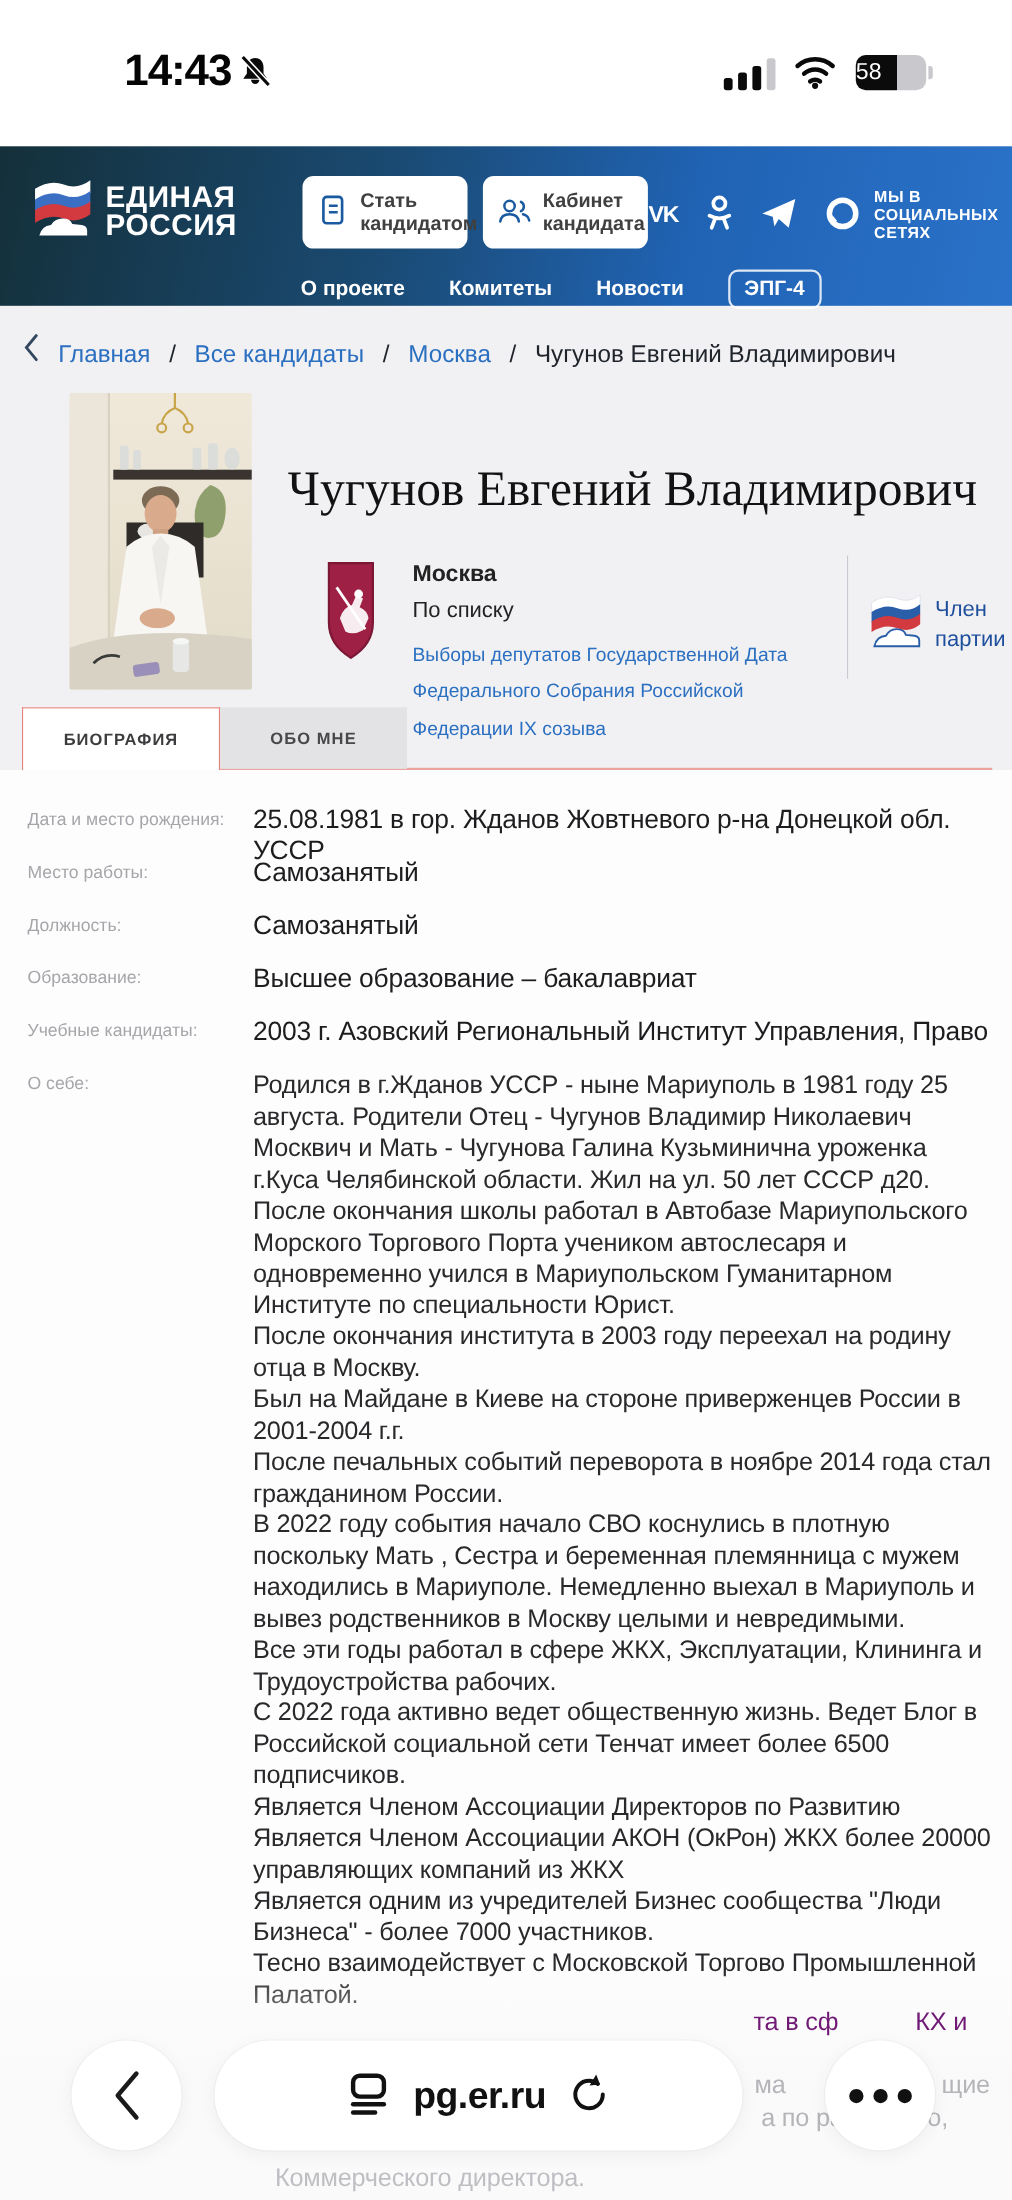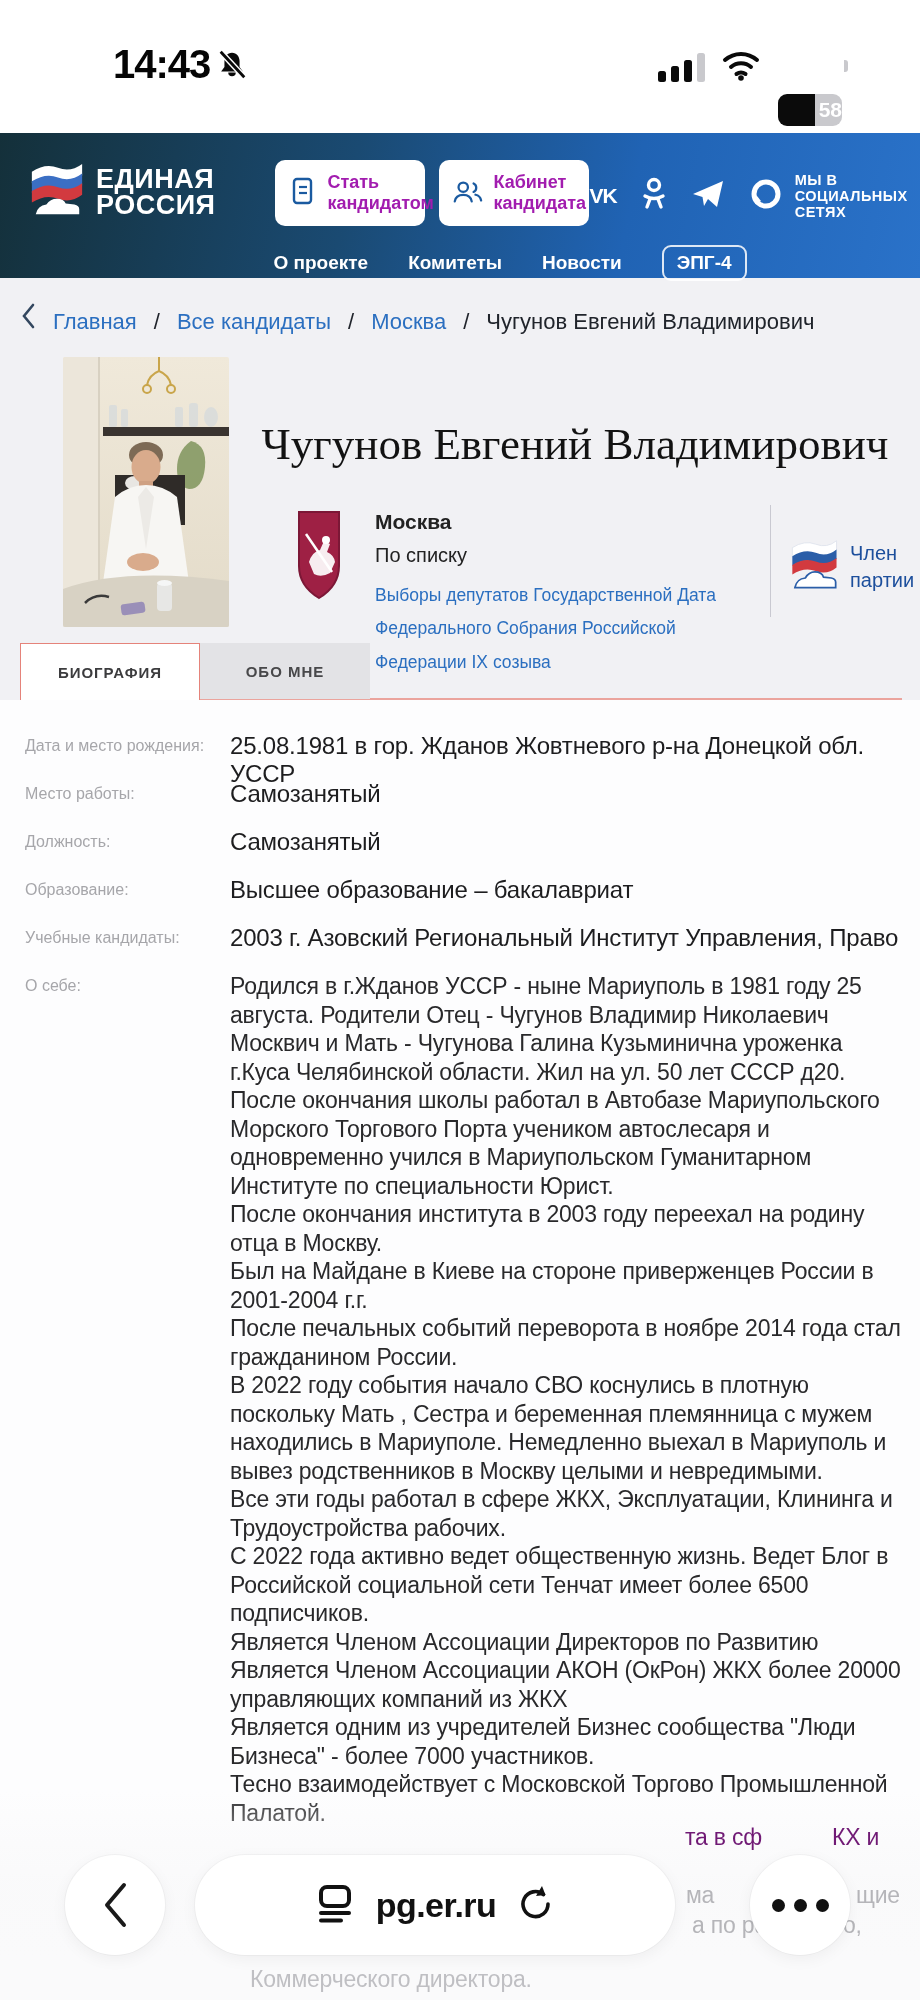--- a/index.html
+++ b/index.html
@@ -10,31 +10,31 @@
               display:flex;align-items:center;}
   .sb-time{position:absolute;left:97px;top:42px;font-size:40px;font-weight:700;color:#050505;letter-spacing:-1px;margin-left:16px;}
   .sb-bell{position:absolute;left:215px;top:48px;}
   .sb-signal{position:absolute;left:658px;top:52px;display:flex;align-items:flex-end;gap:5px;height:30px;}
   .sb-signal i{display:block;width:8px;border-radius:2.5px;background:#0a0a0a;}
   .sb-signal i:nth-child(1){height:11px}.sb-signal i:nth-child(2){height:16px}
   .sb-signal i:nth-child(3){height:22px}.sb-signal i:nth-child(4){height:29px;background:#c9c9cd;}
   .sb-wifi{position:absolute;left:720px;top:48px;}
   .sb-batt{position:absolute;left:778px;top:50px;width:64px;height:32px;border-radius:9px;
            background:linear-gradient(to right,#0b0b0b 0 58%,#c9c9cd 58% 100%);
-           color:#fff;font-size:21px;font-weight:700;text-align:right;line-height:32px;margin-top:44px;}
+           color:#fff;font-size:21px;font-weight:400;text-align:left;line-height:32px;}
   .sb-nub{position:absolute;left:844px;top:60px;width:4px;height:12px;background:#c9c9cd;border-radius:0 3px 3px 0;}
   
   .header{position:absolute;top:133px;left:0;width:920px;height:145px;
           background:linear-gradient(102deg,#14303a 0%,#1a4a72 38%,#2063b4 68%,#2a72c9 100%);}
   .h-row1{display:flex;align-items:center;padding:14px 28px 0 28px;height:92px;}
   .logo{display:flex;align-items:center;gap:10px;width:248px;}
   .logo-text{color:#fff;font-weight:800;font-size:27px;line-height:.95;letter-spacing:.5px;}
   .hbtn{display:flex;align-items:center;gap:10px;background:#fff;border:none;border-radius:10px;
         padding:10px 12px;width:150px;height:66px;box-sizing:border-box;cursor:pointer;}
-  .hbtn span{color:#a21caf;font-weight:700;font-size:18px;line-height:1.15;text-align:left;}
+  .hbtn span{color:#404040;font-weight:700;font-size:18px;line-height:1.15;text-align:left;}
   .hbtn:first-of-type{margin-left:60px;}
   .hbtn + .hbtn{margin-left:14px;}
   .social{margin-left:auto;display:flex;flex-direction:row;align-items:center;gap:12px;padding-top:6px;}
   .social-icons{display:flex;align-items:center;gap:24px;}
   .vk{color:#fff;font-weight:800;font-size:21px;letter-spacing:-1px;cursor:pointer;}
   .social-caption{color:#fff;font-weight:700;font-size:14.5px;letter-spacing:.5px;}
   .h-nav{display:flex;align-items:center;justify-content:center;gap:40px;height:48px;padding-left:100px;}
   .h-nav a{color:#fff;font-weight:700;font-size:19px;text-decoration:none;cursor:pointer;}
   .h-nav .boxed{border:2px solid rgba(255,255,255,.85);border-radius:9px;padding:5px 13px;}
   

